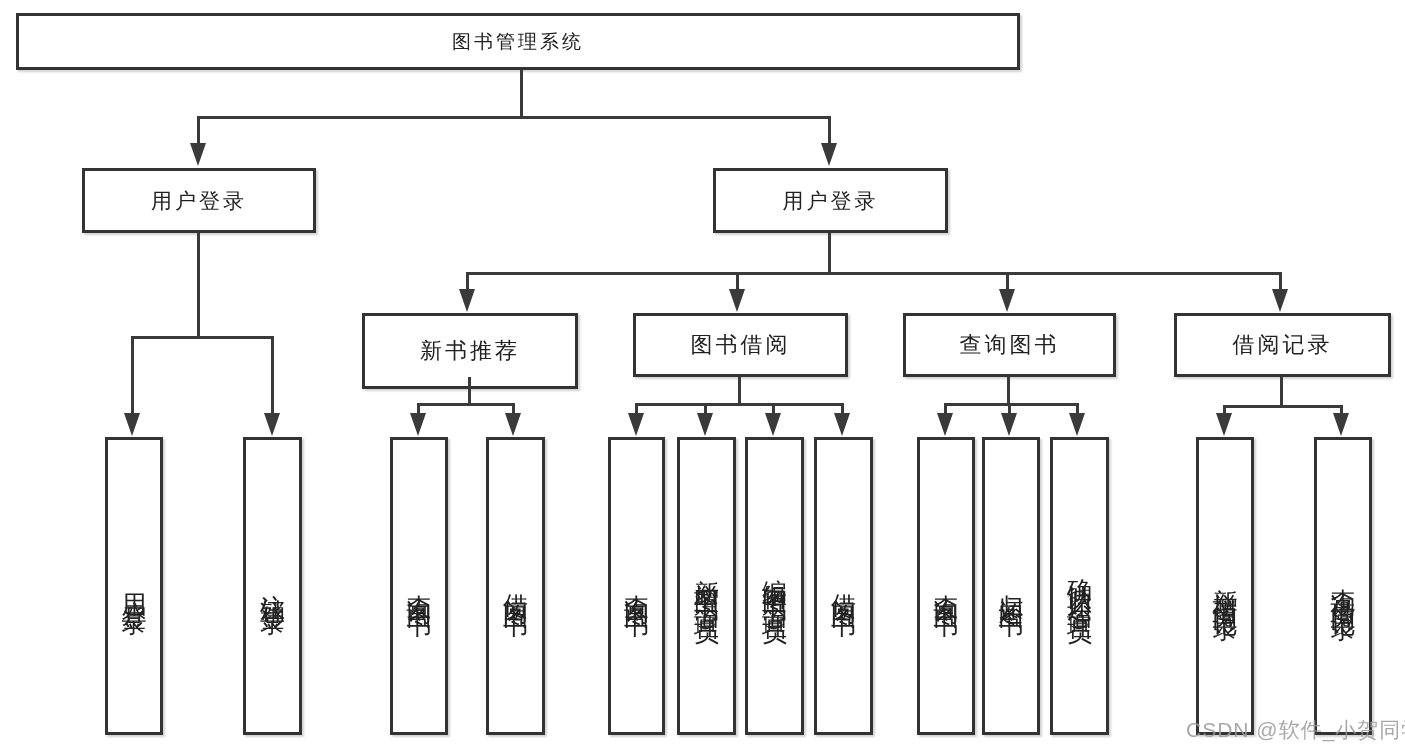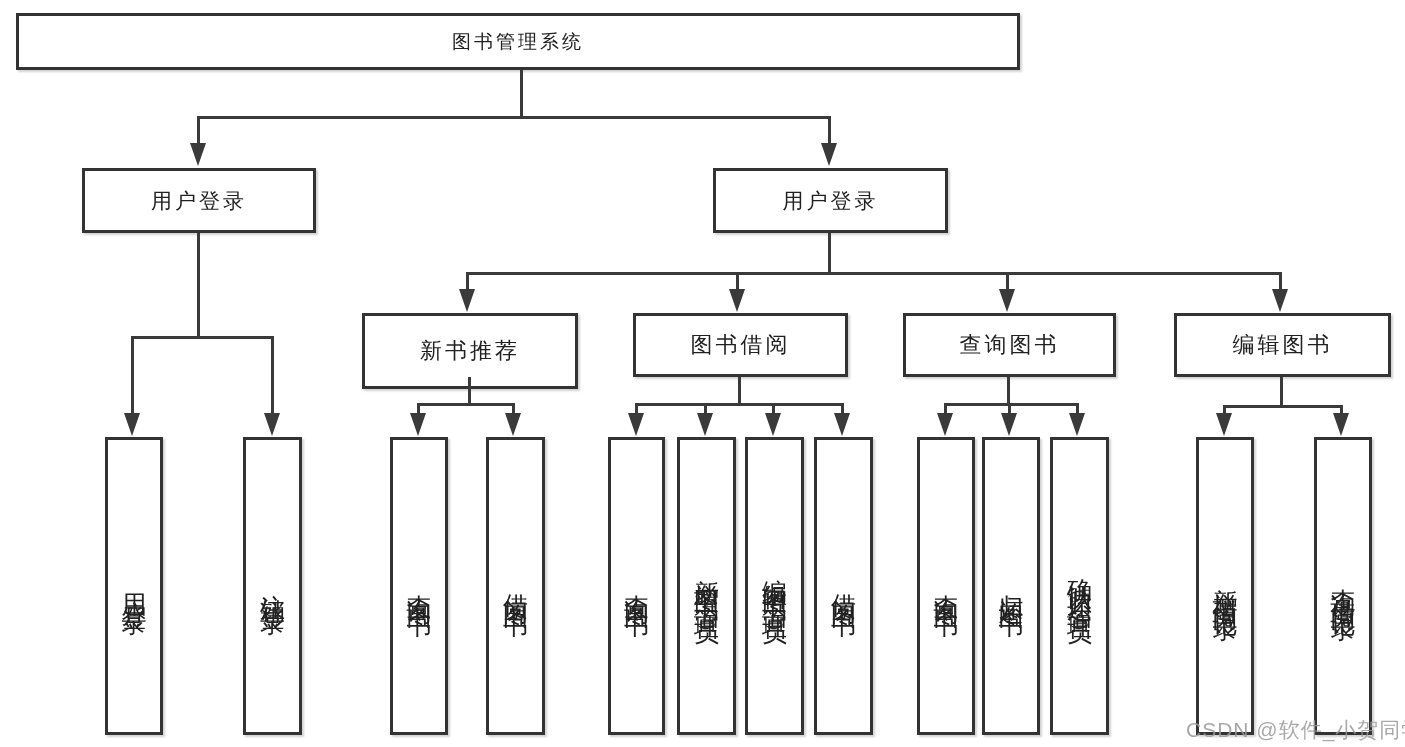--- a/index.html
+++ b/index.html
@@ -79,21 +79,21 @@
   <div class="box mod-box" style="left:362px;top:313px;width:216px;height:76px">
     <span class="hlabel">新书推荐</span>
   </div>
   <div class="box mod-box" style="left:633px;top:313px;width:215px;height:64px">
     <span class="hlabel">图书借阅</span>
   </div>
   <div class="box mod-box" style="left:903px;top:313px;width:213px;height:64px">
     <span class="hlabel">查询图书</span>
   </div>
   <div class="box mod-box" style="left:1174px;top:313px;width:217px;height:64px">
-    <span class="hlabel">编辑图书</span>
+    <span class="hlabel">借阅记录</span>
   </div>
 
   <div class="vl" style="left:468px;top:377px;height:26px"></div>
   <div class="hl" style="left:417px;top:403px;width:98px"></div>
   <div class="vl" style="left:417px;top:403px;height:10px"></div>
   <div class="arr" style="left:410px;top:413px"></div>
   <div class="vl" style="left:512px;top:403px;height:10px"></div>
   <div class="arr" style="left:505px;top:413px"></div>
 
   <div class="vl" style="left:738px;top:377px;height:26px"></div>

